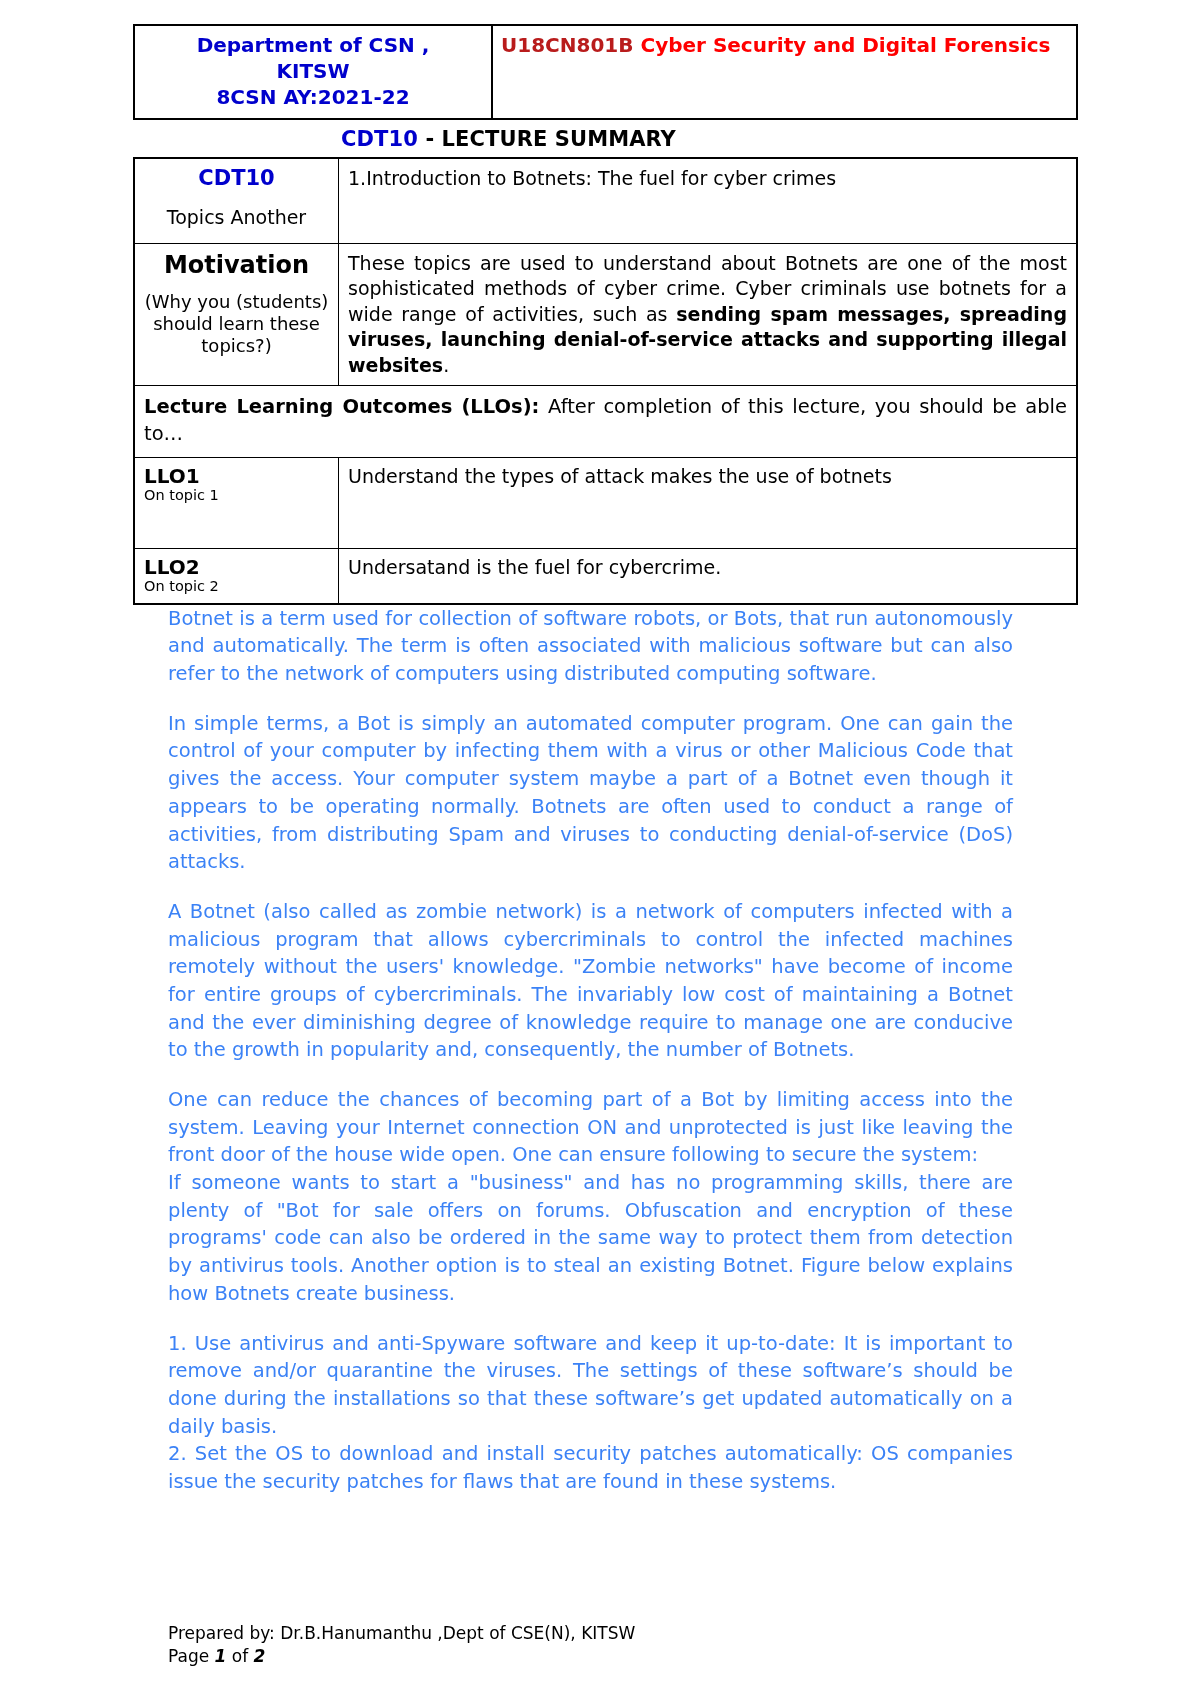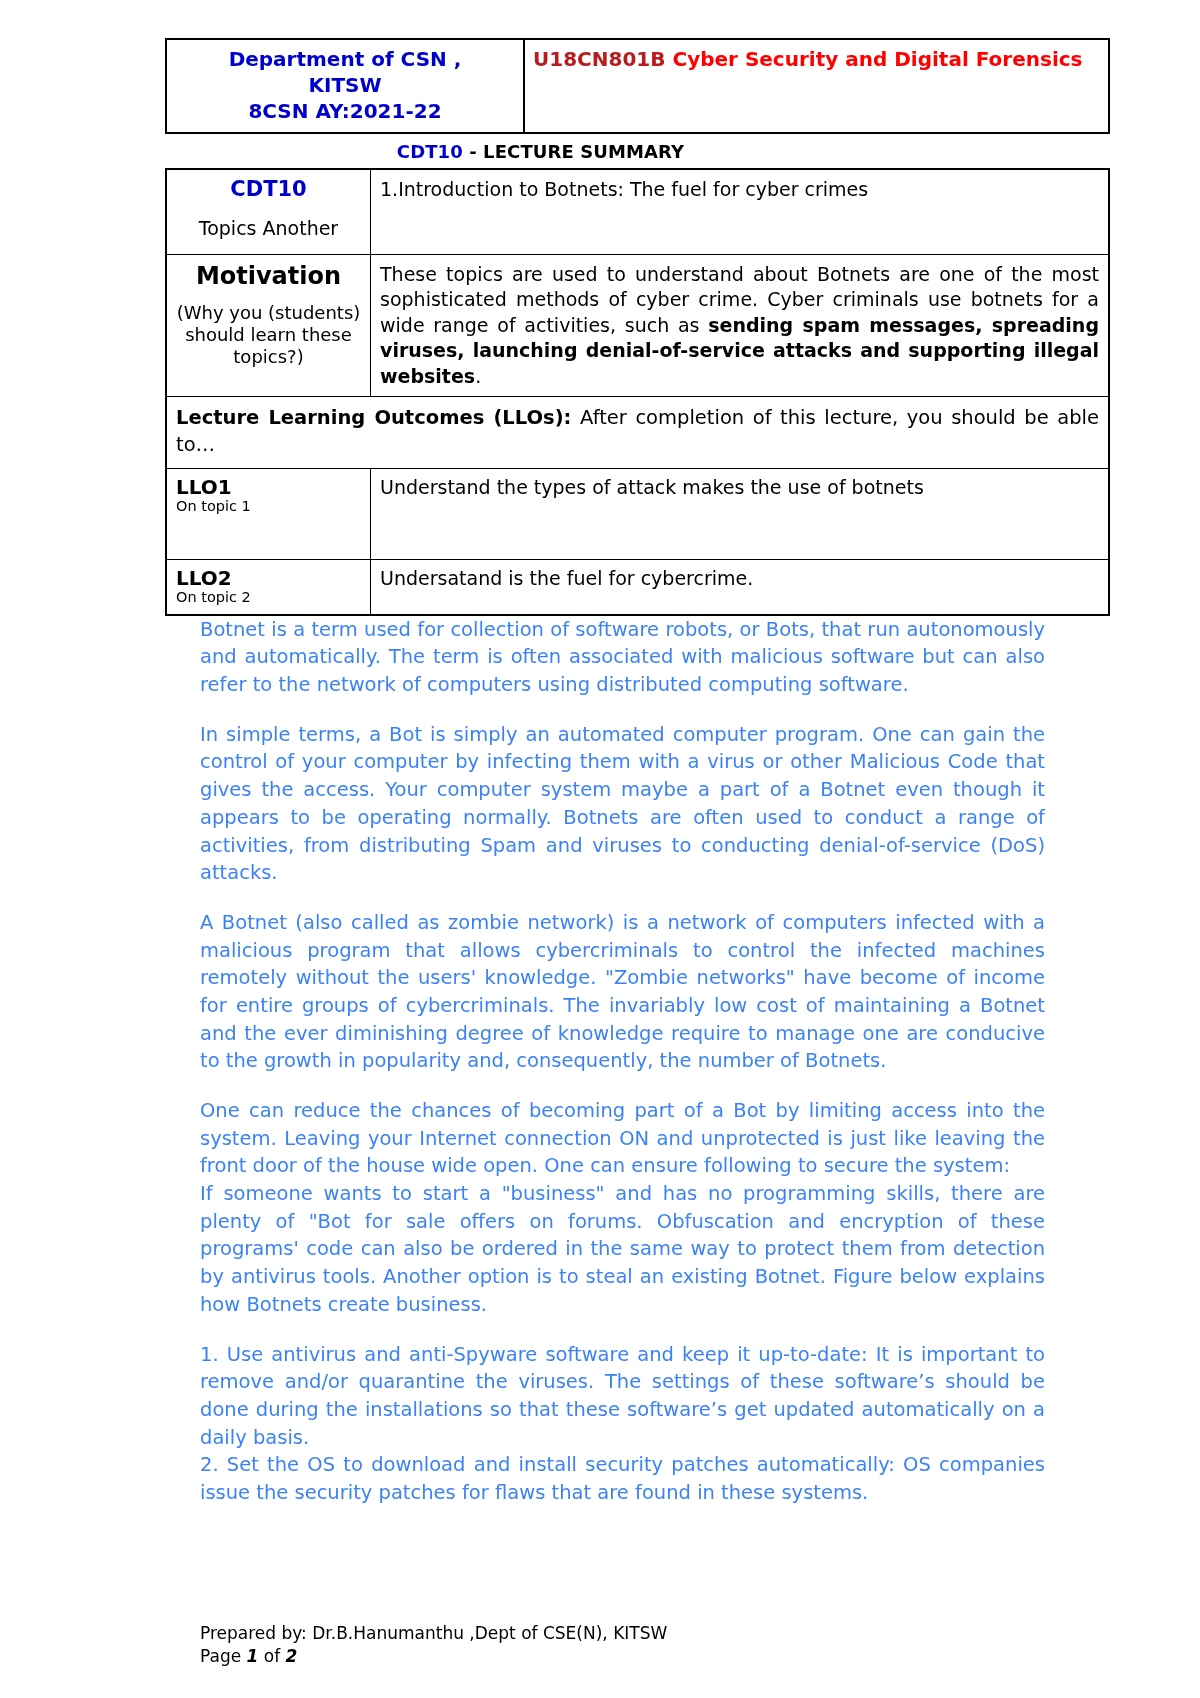--- a/index.html
+++ b/index.html
@@ -14,22 +14,21 @@
     font-family: "DejaVu Sans", sans-serif;
     color: #000000;
     position: relative;
     overflow: hidden;
   }
   .page {
     position: relative;
     width: 1004px;
     height: 1698px;
     box-sizing: border-box;
-    padding: 38px 120px 0 133px;
-    margin-left: 32px;
+    padding: 24px 120px 0 133px;
   }
 
   
   .hdr-table {
     width: 945px;
     border-collapse: collapse;
     table-layout: fixed;
   }
   .hdr-table td {
     border: 2px solid #000;
@@ -50,21 +49,21 @@
     line-height: 1.30;
     text-align: justify;
     text-justify: inter-word;
   }
   .code-blue { color: #b91c1c; }
   .title-red { color: #ff0000; }
 
   
   .sec-title {
     text-align: center;
-    font-size: 18px;
+    font-size: 21px;
     font-weight: bold;
     margin: 7px 0 6px 0;
     letter-spacing: 0.1px;
   }
   .sec-title .blue { color: #0000cc; }
 
   
   .sum-table {
     width: 945px;
     border-collapse: collapse;

